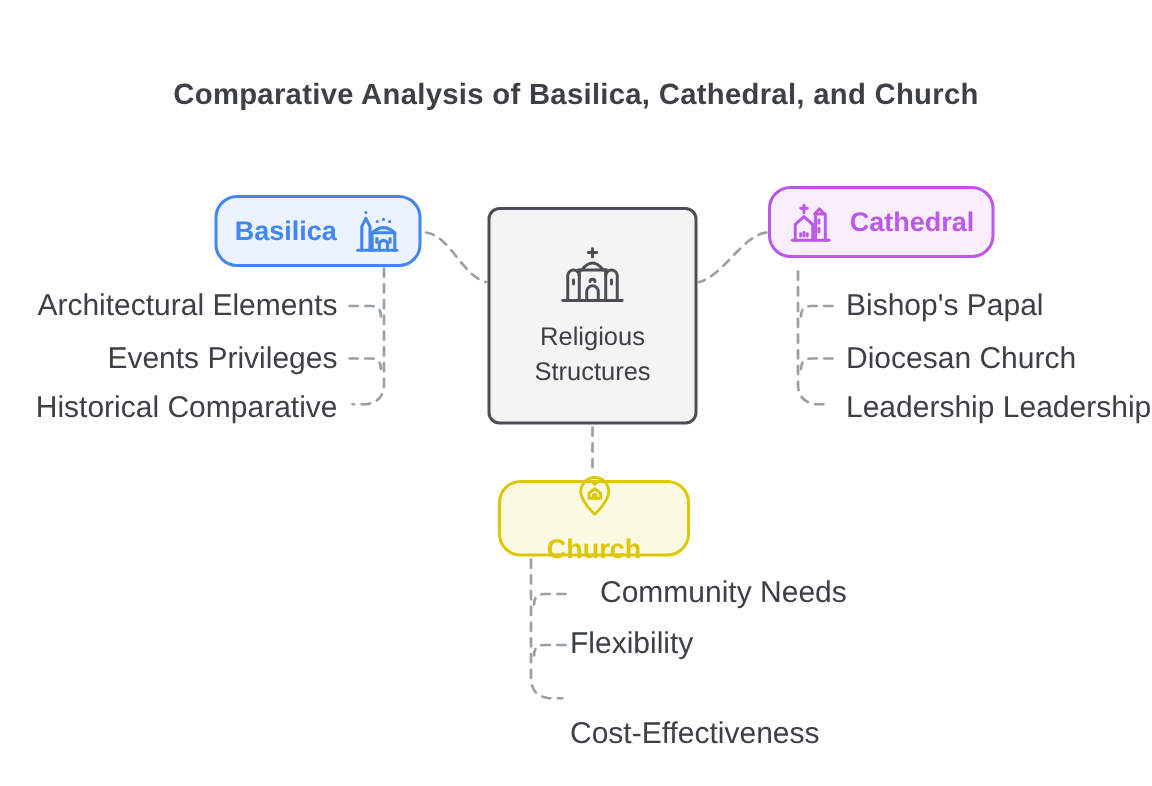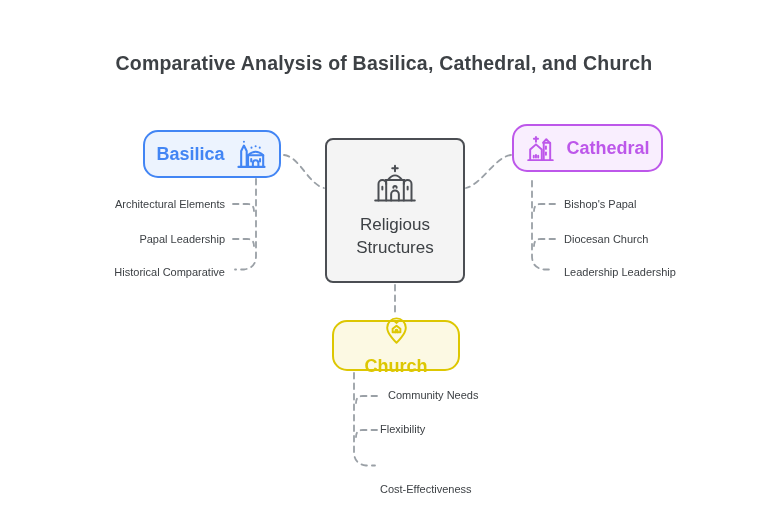--- a/index.html
+++ b/index.html
@@ -43,31 +43,31 @@
   .node-center{
     left:325px;top:138px;width:140px;height:145px;border-radius:8px;
     border:2px solid var(--c-center_border,#4b4e53);background:var(--c-center_bg,#f4f4f4);
     color:var(--c-text,#3d4145);flex-direction:column;gap:7px;padding-top:2px;
   }
   .node-center .clabel{
     font-size:17px;line-height:1.35;text-align:center;width:110px;color:var(--c-text,#3d4145);
   }
   .node svg{display:block;}
   .sub{
-    position:absolute;font-size:11px;line-height:19px;white-space:nowrap;
+    position:absolute;font-size:20px;line-height:19px;white-space:nowrap;
     color:var(--c-text,#3d4145);
   }
   .sub.r{text-align:right;}
   .s-arch{right:543px;top:195px;}
   .s-papal{right:543px;top:230px;}
   .s-hist{right:543px;top:263px;}
   .s-bishop{left:564px;top:195px;}
   .s-dioc{left:564px;top:230px;}
   .s-liturg{left:564px;top:263px;}
-  .s-comm{left:388px;top:386px;text-align:center;}
+  .s-comm{left:400px;top:386px;text-align:center;}
   .s-flex{left:380px;top:420px;}
   .s-cost{left:380px;top:480px;}
 </style>
 </head>
 <body>
 
 <h1 class="title">Comparative Analysis of Basilica, Cathedral, and Church</h1>
 
 <svg class="connectors" viewBox="0 0 768 524" aria-hidden="true">
   <path d="M284,155 C300,157 308,184 324,188"></path>
@@ -153,21 +153,21 @@
       <path d="M12 4.6v1.6"></path>
         <path d="M11.1 5.4h1.8"></path>
       <path d="M9 13.3v-2.6l3-2.3 3 2.3v2.6z"></path>
       <path d="M11.2 13.3v-1.2a0.8 0.8 0 0 1 1.6 0v1.2"></path>
     </svg>
   </span>
   <span class="blabel">Church</span>
 </div>
 
 <div class="sub r s-arch">Architectural Elements</div>
-<div class="sub r s-papal">Papal Leadership</div>
+<div class="sub r s-papal">Events Privileges</div>
 <div class="sub r s-hist">Historical Comparative</div>
 
 <div class="sub s-bishop">Bishop's Papal</div>
 <div class="sub s-dioc">Diocesan Church</div>
 <div class="sub s-liturg">Leadership Leadership</div>
 
 <div class="sub s-comm">Community Needs</div>
 <div class="sub s-flex">Flexibility</div>
 <div class="sub s-cost">Cost-Effectiveness</div>
 

